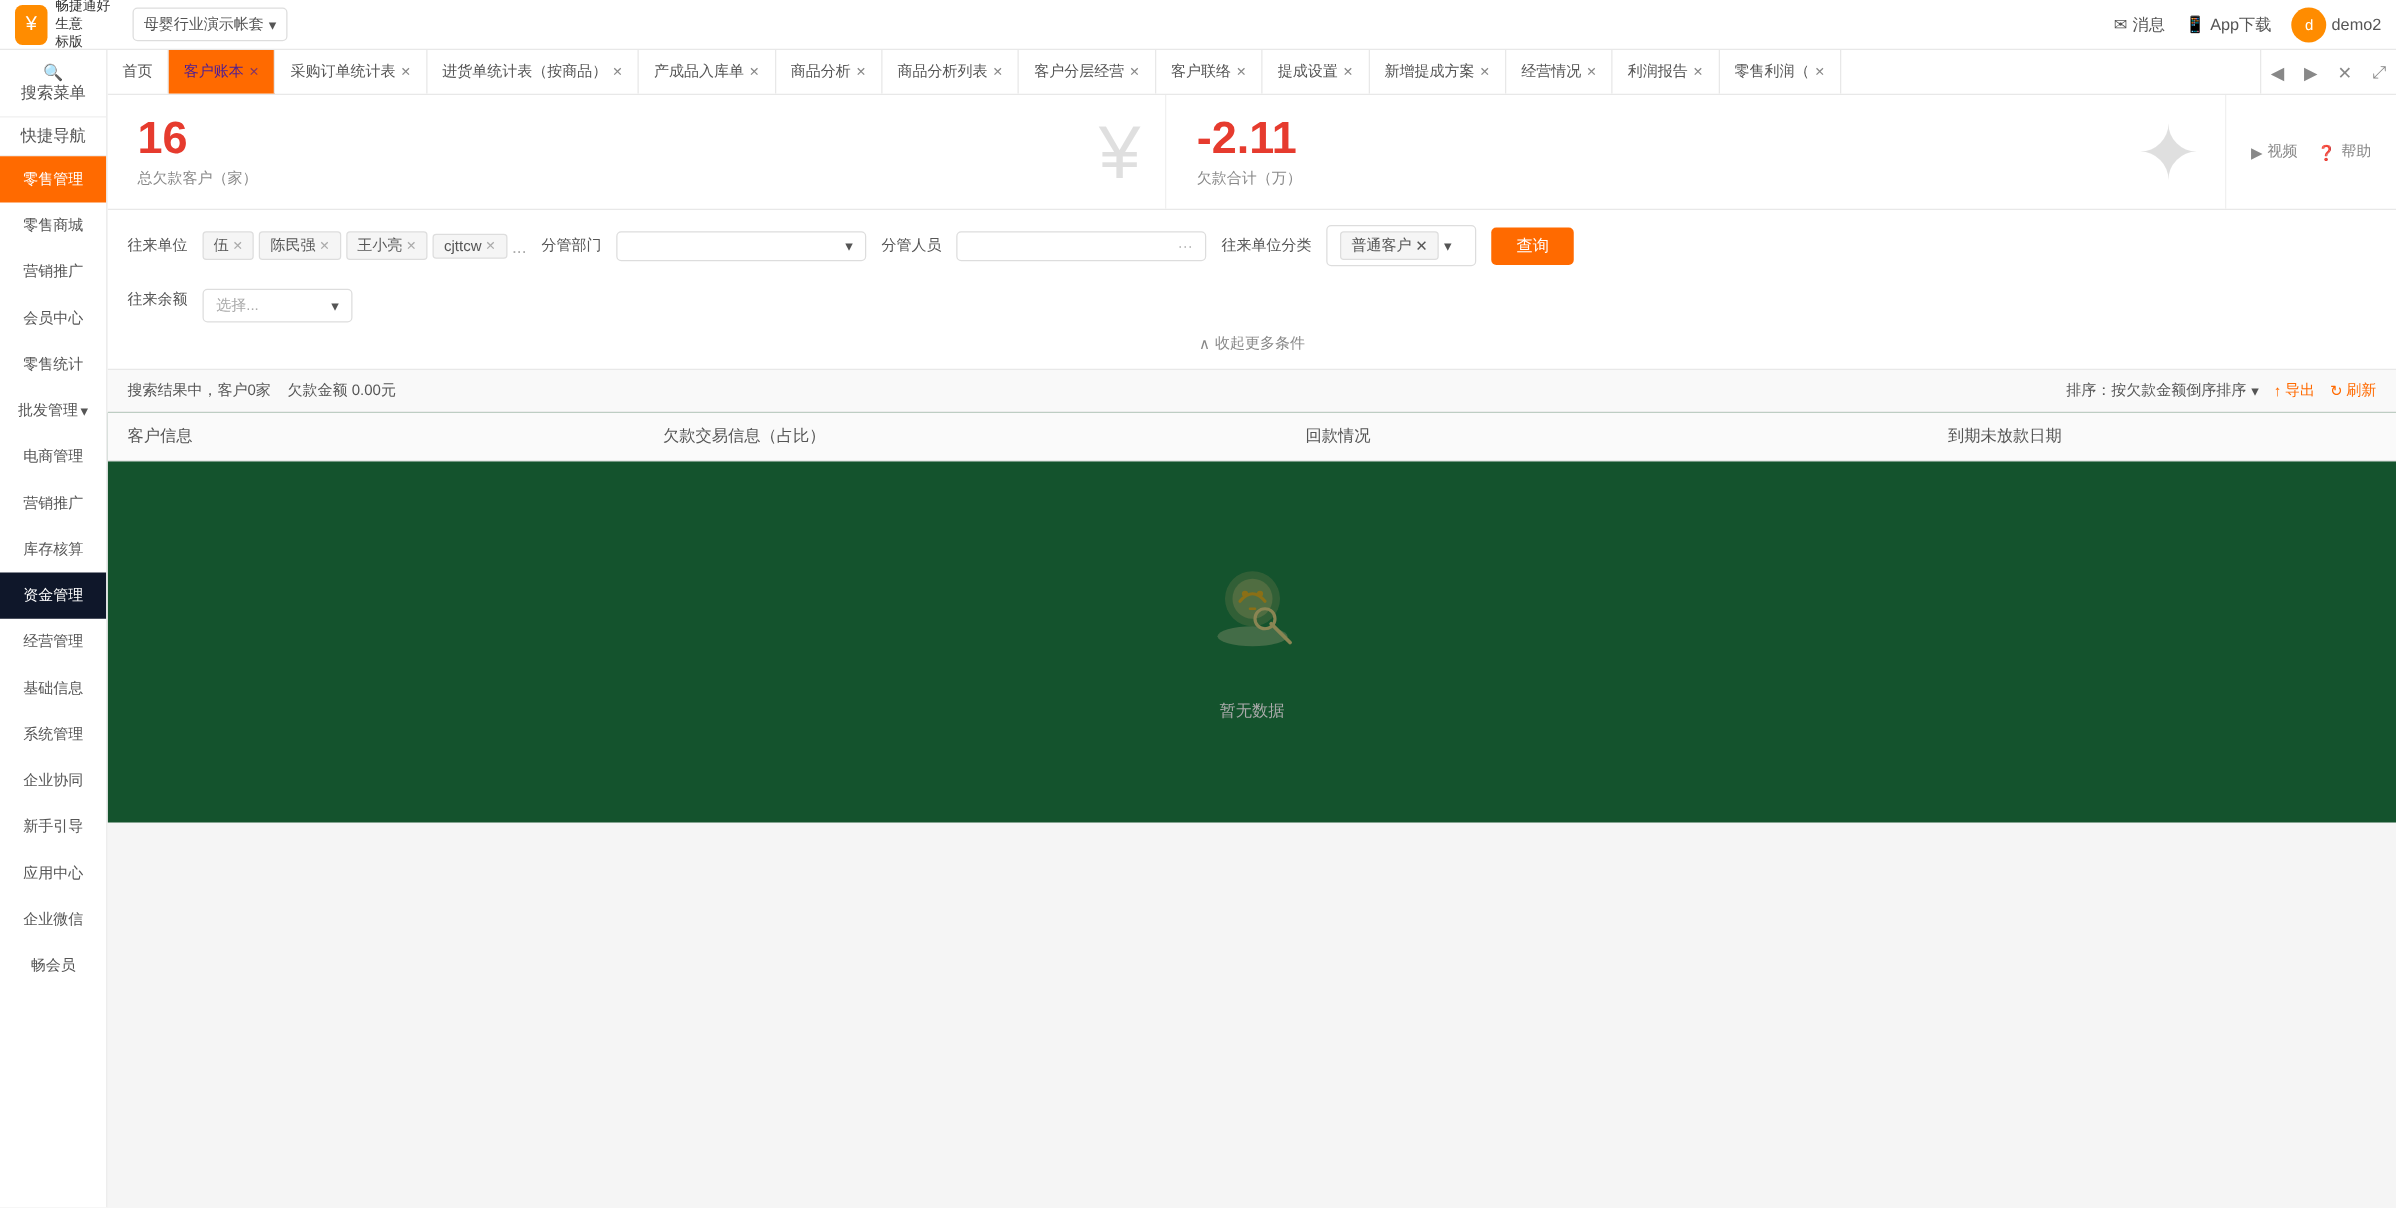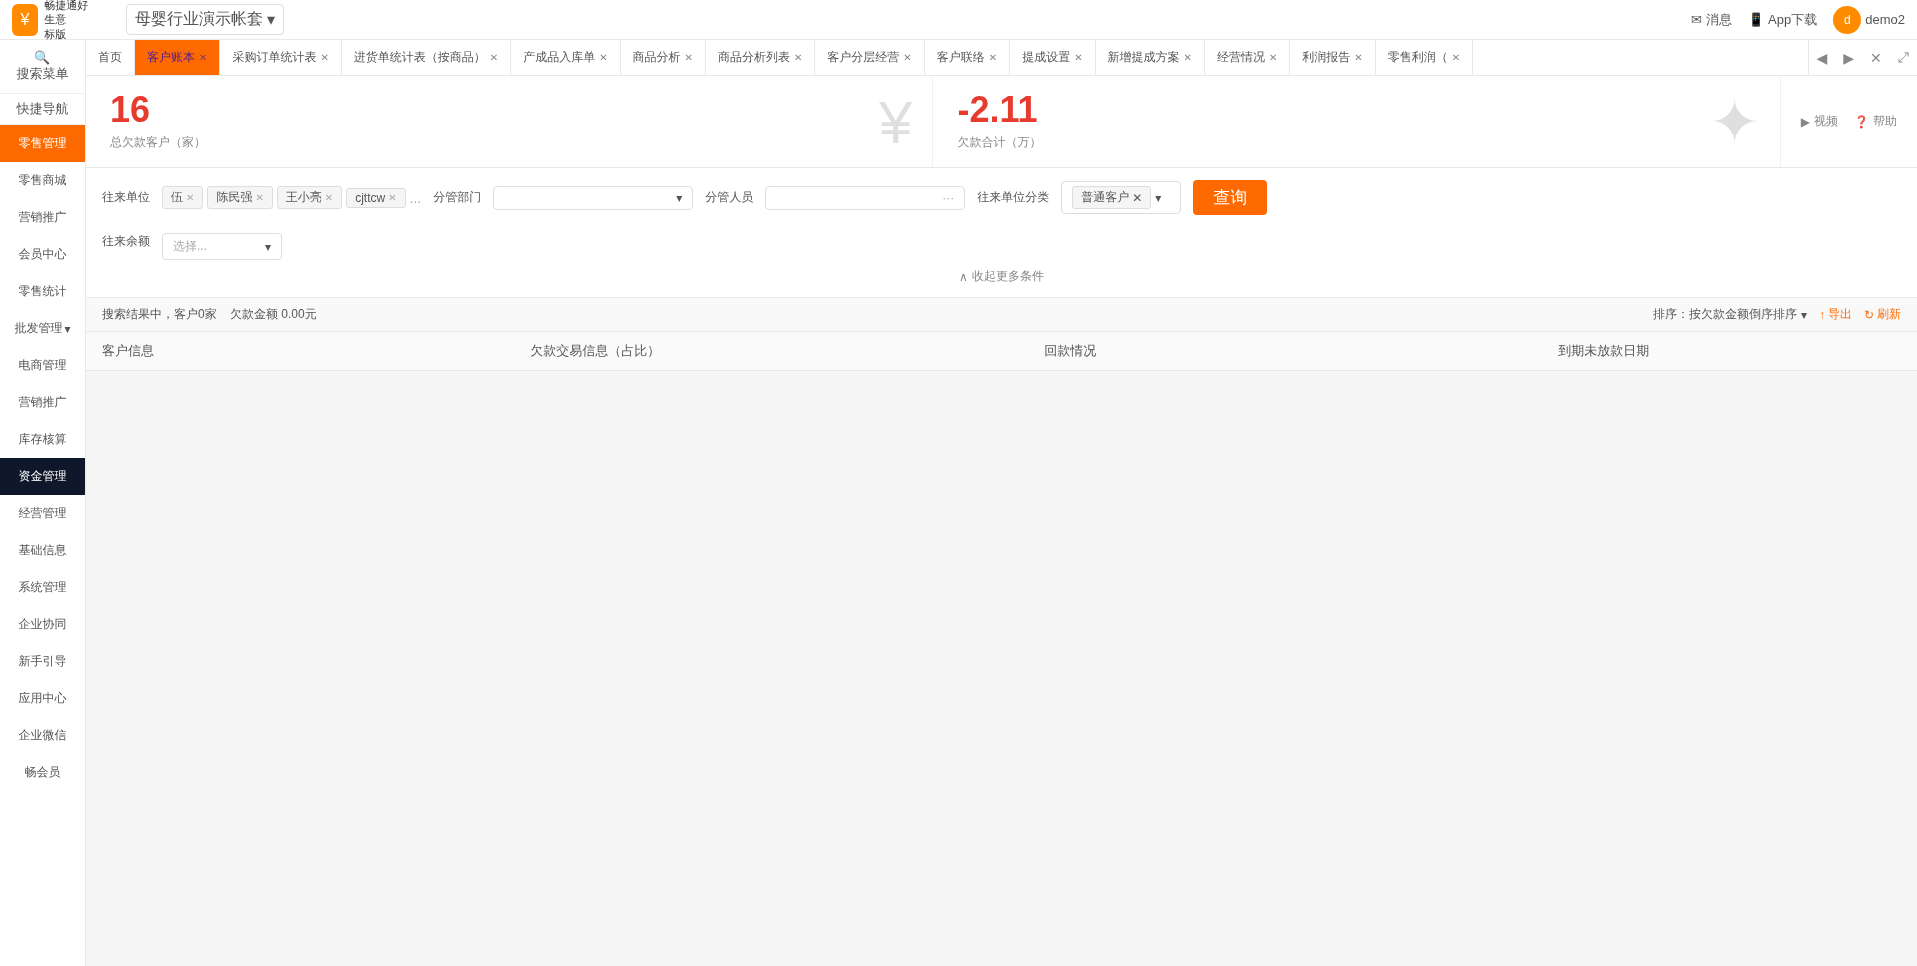--- a/index.html
+++ b/index.html
@@ -3,21 +3,21 @@
   <meta charset="utf-8">
   <style>
     * { box-sizing: border-box; margin: 0; padding: 0; }
     body { font-family: "Microsoft YaHei", "PingFang SC", sans-serif; font-size: 13px; background: #f5f5f5; display: flex; flex-direction: column; height: 100vh; overflow: hidden; }
 
     
     .top-bar { background: #fff; height: 40px; display: flex; align-items: center; border-bottom: 1px solid #e8e8e8; padding: 0 12px; gap: 8px; flex-shrink: 0; }
     .logo-area { display: flex; align-items: center; gap: 6px; width: 86px; flex-shrink: 0; }
     .logo-icon { width: 32px; height: 32px; background: #ff8c00; border-radius: 6px; display: flex; align-items: center; justify-content: center; color: #fff; font-size: 16px; }
     .logo-text { font-size: 11px; color: #333; line-height: 1.3; }
-    .account-selector { display: flex; align-items: center; gap: 4px; padding: 4px 8px; border: 1px solid #ddd; border-radius: 4px; cursor: pointer; font-size: 16px; color: #555; flex-shrink: 0; margin-left: 20px; }
+    .account-selector { display: flex; align-items: center; gap: 4px; padding: 4px 8px; border: 1px solid #ddd; border-radius: 4px; cursor: pointer; font-size: 12px; color: #555; flex-shrink: 0; }
     .top-right { margin-left: auto; display: flex; align-items: center; gap: 16px; }
     .top-right-item { display: flex; align-items: center; gap: 4px; font-size: 13px; color: #555; cursor: pointer; }
     .avatar { width: 28px; height: 28px; border-radius: 50%; background: #ff8c00; color: #fff; display: flex; align-items: center; justify-content: center; font-size: 12px; }
 
     
     .main-layout { display: flex; flex: 1; overflow: hidden; }
 
     
     .sidebar { width: 86px; background: #fff; border-right: 1px solid #e8e8e8; display: flex; flex-direction: column; overflow-y: auto; flex-shrink: 0; }
     .sidebar-search { padding: 10px 0; text-align: center; font-size: 13px; color: #555; cursor: pointer; border-bottom: 1px solid #f0f0f0; }
@@ -57,21 +57,21 @@
     .filter-row:last-child { margin-bottom: 0; }
     .filter-label { font-size: 12px; color: #555; white-space: nowrap; }
     .filter-tags { display: flex; align-items: center; gap: 4px; flex-wrap: wrap; }
     .filter-tag { display: flex; align-items: center; gap: 3px; padding: 2px 8px; background: #f5f5f5; border: 1px solid #ddd; border-radius: 3px; font-size: 12px; color: #555; }
     .filter-tag .close { cursor: pointer; color: #aaa; font-size: 10px; }
     .filter-more { color: #aaa; cursor: pointer; font-size: 14px; }
     .filter-select { display: flex; align-items: center; gap: 4px; padding: 4px 10px; border: 1px solid #ddd; border-radius: 4px; cursor: pointer; font-size: 12px; color: #555; min-width: 120px; background: #fff; }
     .filter-select-wide { min-width: 200px; }
     .filter-more-dots { color: #aaa; cursor: pointer; }
     .classify-tag { display: flex; align-items: center; gap: 3px; padding: 2px 8px; background: #f5f5f5; border: 1px solid #ddd; border-radius: 3px; font-size: 12px; color: #555; }
-    .btn-query { background: #ff6a00; color: #fff; border: none; padding: 6px 20px; border-radius: 4px; cursor: pointer; font-size: 17px; }
+    .btn-query { background: #ff6a00; color: #fff; border: none; padding: 6px 20px; border-radius: 4px; cursor: pointer; font-size: 13px; }
     .collapse-btn { display: flex; align-items: center; gap: 4px; font-size: 12px; color: #888; cursor: pointer; }
 
     
     .result-bar { background: #f9f9f9; padding: 8px 16px; border-bottom: 1px solid #e8e8e8; display: flex; align-items: center; justify-content: space-between; }
     .result-info { font-size: 12px; color: #555; }
     .result-actions { display: flex; align-items: center; gap: 12px; font-size: 12px; color: #555; }
     .sort-select { display: flex; align-items: center; gap: 4px; cursor: pointer; }
     .action-btn { display: flex; align-items: center; gap: 3px; cursor: pointer; color: #ff6a00; }
 
     
@@ -359,17 +359,33 @@
       </div>
 
       <div class="table-container">
         <div class="table-header">
           <div class="th th-customer">客户信息</div>
           <div class="th th-debt">欠款交易信息（占比）</div>
           <div class="th th-repay">回款情况</div>
           <div class="th th-date">到期未放款日期</div>
         </div>
 
+        <div class="empty-state">
+          <div class="empty-icon">
+            <svg width="80" height="80" viewBox="0 0 80 80" fill="none">
+              <ellipse cx="40" cy="60" rx="28" ry="8" fill="#ffd0b0" opacity="0.4"></ellipse>
+              <circle cx="40" cy="30" r="22" fill="#ffb87a" opacity="0.25"></circle>
+              <circle cx="40" cy="30" r="16" fill="#ffb87a" opacity="0.35"></circle>
+              <path d="M30 32 Q40 20 50 32" stroke="#ff8c00" stroke-width="2.5" fill="none" stroke-linecap="round"></path>
+              <circle cx="34" cy="26" r="2.5" fill="#ff8c00"></circle>
+              <circle cx="46" cy="26" r="2.5" fill="#ff8c00"></circle>
+              <path d="M38 38 L42 38" stroke="#ff8c00" stroke-width="2" stroke-linecap="round"></path>
+              <path d="M55 50 L70 65" stroke="#ffb87a" stroke-width="3" stroke-linecap="round"></path>
+              <circle cx="50" cy="46" r="8" stroke="#ffb87a" stroke-width="2.5" fill="none"></circle>
+            </svg>
+          </div>
+          <div class="empty-text">暂无数据</div>
+        </div>
       </div>
 
     </div>
   </div>
 </div>
 
 </body></html>

